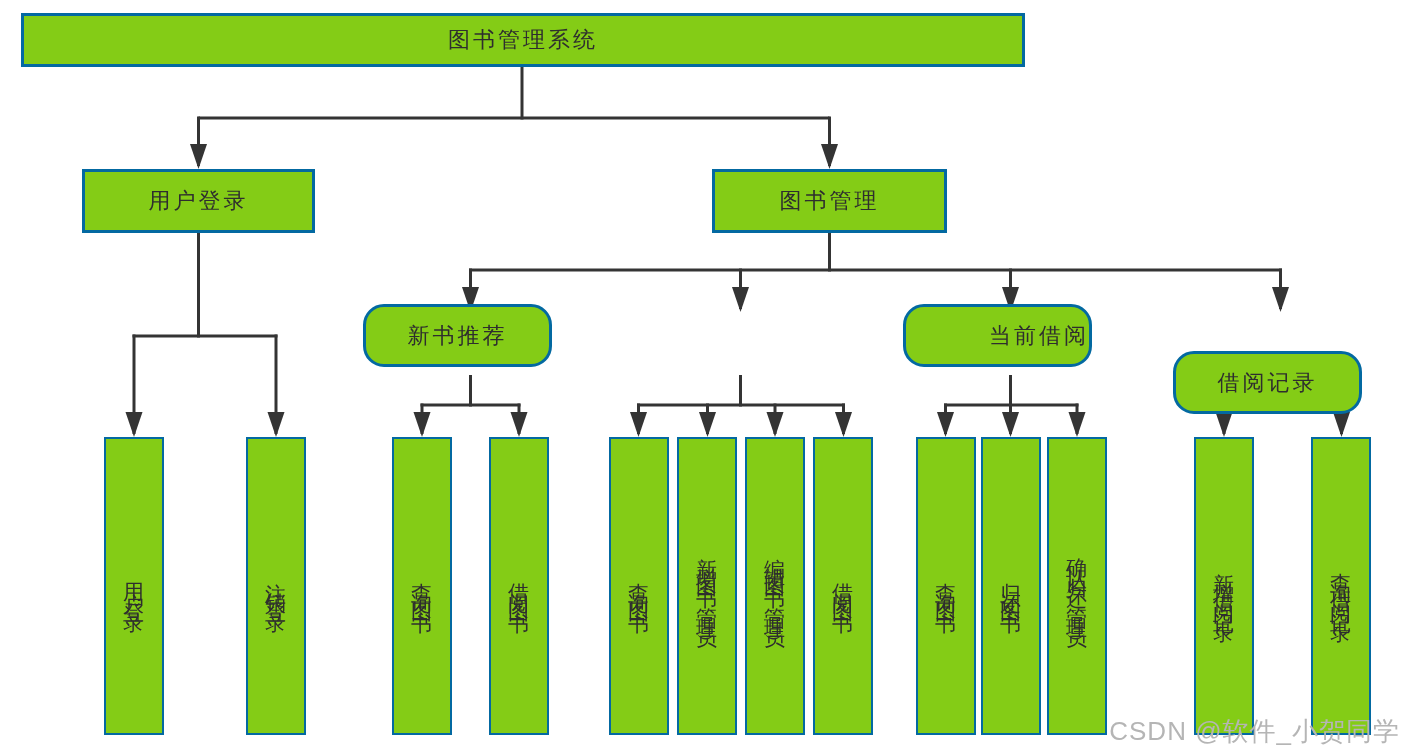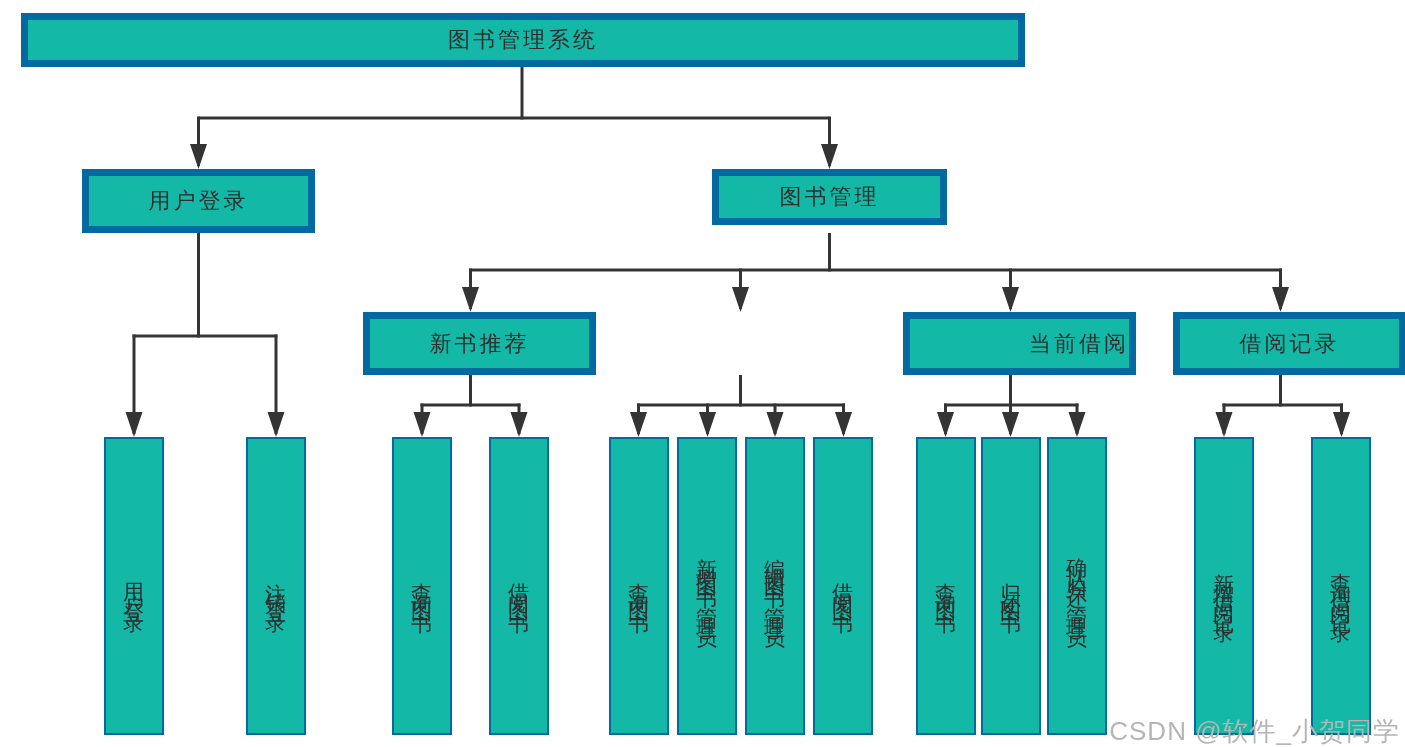--- a/index.html
+++ b/index.html
@@ -18,40 +18,40 @@
   }
   .connectors {
     position: absolute;
     left: 0;
     top: 0;
     z-index: 1;
   }
   .box {
     position: absolute;
     box-sizing: border-box;
-    background: #14b8a6;
-    border: 7px solid #0369a1;
+    background: #84cc16;
+    border: 3px solid #0369a1;
     display: flex;
     align-items: center;
     justify-content: center;
     z-index: 2;
   }
   .hbox {
     font-size: 22px;
     letter-spacing: 3px;
     white-space: nowrap;
   }
   .root-box  { left: 21px;  top: 13px;  width: 1004px; height: 54px; }
   .l1-user   { left: 82px;  top: 169px; width: 233px;  height: 64px; }
-  .l1-book   { left: 712px; top: 169px; width: 235px;  height: 56px; font-family: Liberation Serif, serif; }
-  .grp       { top: 312px; width: 233px; height: 63px; }
+  .l1-book   { left: 712px; top: 169px; width: 235px;  height: 64px; font-family: Liberation Serif, serif; }
+  .grp       { top: 304px; width: 189px; height: 63px; border-radius: 21px; }
   .grp-new     { left: 363px; }
   .grp-borrow  { left: 633px; }
   .grp-current { left: 903px; justify-content: flex-end; }
-  .grp-record  { left: 1173px; }
+  .grp-record  { left: 1173px; margin-top: 47px; }
   .vbox {
     top: 437px;
     width: 60px;
     height: 298px;
     border-width: 2.5px;
   }
   .vbox .vtext {
     writing-mode: vertical-rl;
     text-orientation: mixed;
     font-size: 21px;

